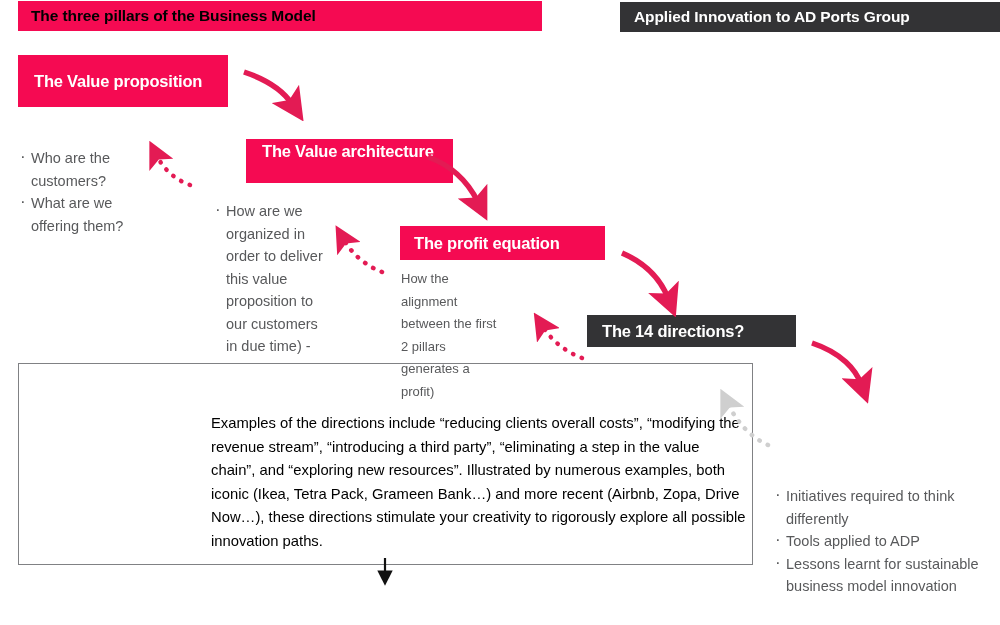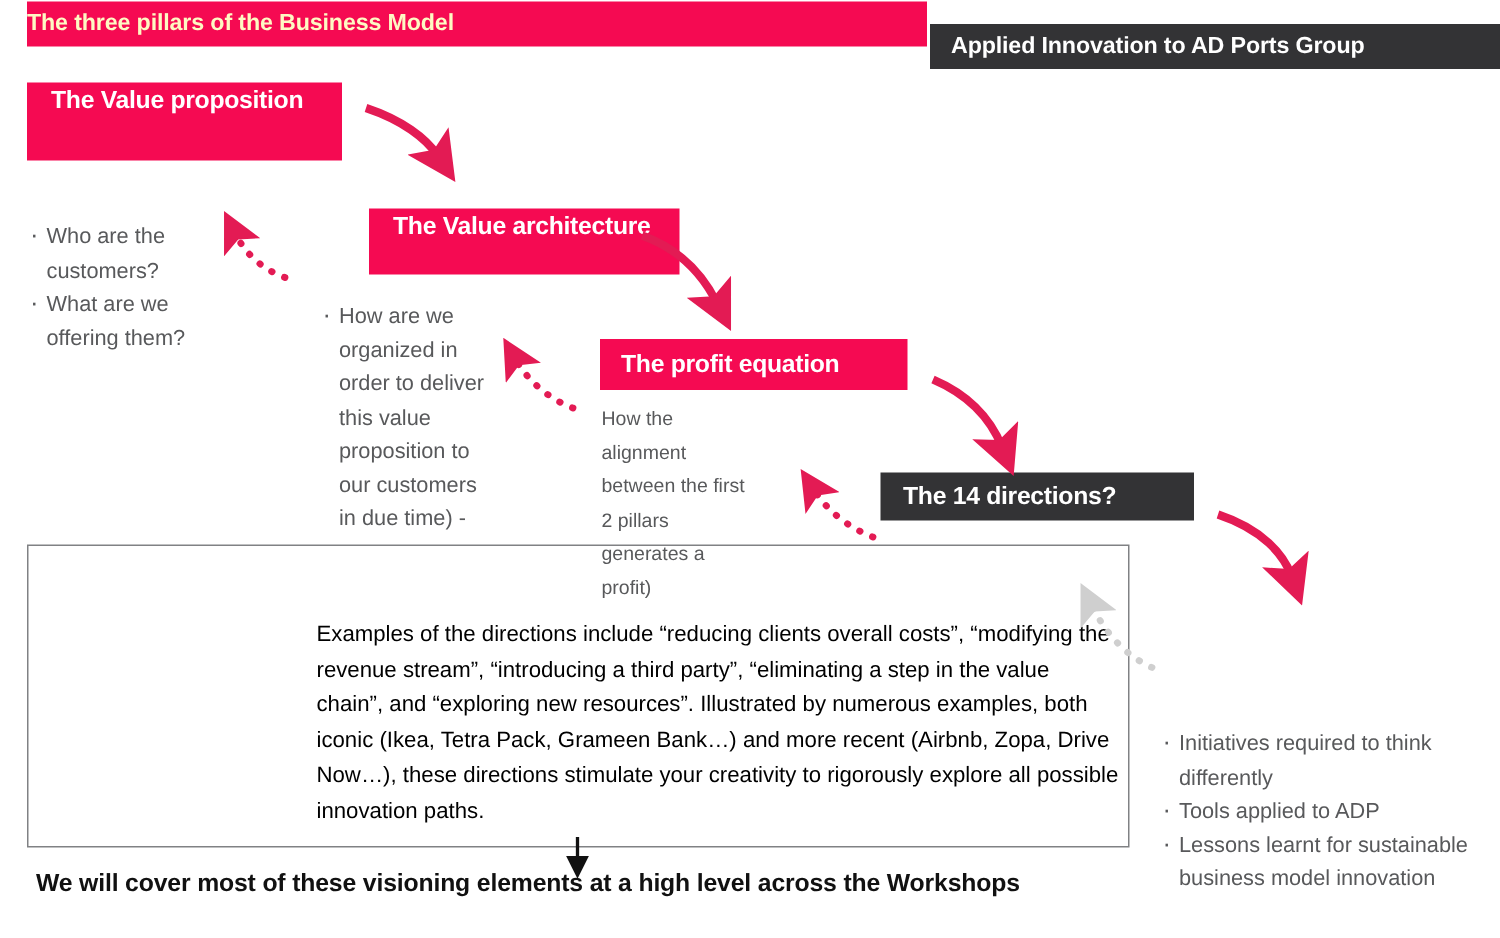--- a/index.html
+++ b/index.html
@@ -20,35 +20,36 @@
     width: 1000px;
     height: 625px;
     background: #ffffff;
   }
 
   
   .hdr-pink {
     position: absolute;
     left: 18px;
     top: 1px;
-    width: 600px;
+    width: 524px;
     height: 30px;
     background: #f50a52;
-    color: #fef9c3;
+    color: #000000;
     font-size: 15.5px;
     font-weight: bold;
     line-height: 30px;
+    padding-left: 13px;
     box-sizing: border-box;
     letter-spacing: -0.1px;
     white-space: nowrap;
   }
   .hdr-dark {
     position: absolute;
     left: 620px;
-    top: 16px;
+    top: 2px;
     width: 380px;
     height: 30px;
     background: #333335;
     color: #ffffff;
     font-size: 15.5px;
     font-weight: bold;
     line-height: 30px;
     padding-left: 14px;
     box-sizing: border-box;
     letter-spacing: -0.1px;
@@ -66,21 +67,21 @@
   .box-pink { background: #f50a52; }
   .box-dark { background: #333335; }
 
   .box-value-prop {
     left: 18px;
     top: 55px;
     width: 210px;
     height: 52px;
     font-size: 16.5px;
     line-height: 21px;
-    padding: 2px 0 0 16px;
+    padding: 16px 0 0 16px;
   }
   .box-value-arch {
     left: 210px;
     top: 139px;
     width: 207px;
     height: 44px;
     font-size: 16.5px;
     line-height: 21px;
     padding: 2px 0 0 16px;
     margin-left: 36px;
@@ -217,21 +218,20 @@
 
   <div class="box box-dark box-directions">The 14 directions?</div>
   <div class="para-directions">Examples of the directions include “reducing clients overall costs”, “modifying the revenue stream”, “introducing a third party”, “eliminating a step in the value chain”, and “exploring new resources”. Illustrated by numerous examples, both iconic (Ikea, Tetra Pack, Grameen Bank…) and more recent (Airbnb, Zopa, Drive Now…), these directions stimulate your creativity to rigorously explore all possible innovation paths.</div>
 
   <div class="bullets bul-learnings">
     <div class="bl">Initiatives required  to think differently</div>
     <div class="bl">Tools applied to ADP</div>
     <div class="bl">Lessons learnt for sustainable business model innovation</div>
   </div>
 
-  <div class="summary-text">We will cover most of these visioning  elements at a high level across the Workshops</div>
 
   <svg class="arrows" viewBox="0 0 1000 625">
     <defs>
       <marker id="head-pink" markerWidth="6" markerHeight="6" refX="2.2" refY="3" orient="auto">
         <path d="M0,0 L6,3 L0,6 L1.3,3 Z" fill="#e31b54"></path>
       </marker>
       <marker id="head-gray" markerWidth="6" markerHeight="6" refX="2.2" refY="3" orient="auto">
         <path d="M0,0 L6,3 L0,6 L1.3,3 Z" fill="#cfcfcf"></path>
       </marker>
       <marker id="head-black" markerWidth="7" markerHeight="7" refX="3" refY="3.5" orient="auto">

